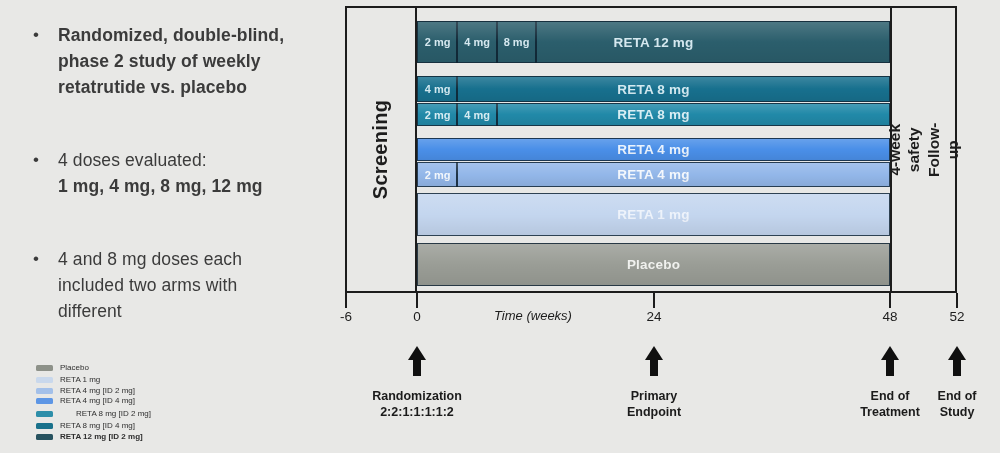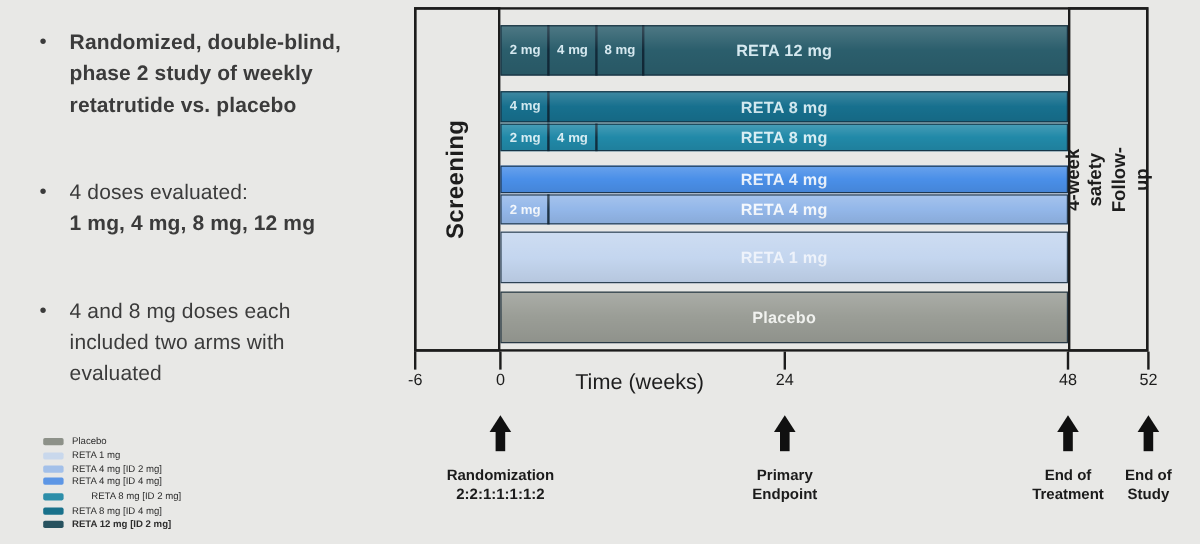--- a/index.html
+++ b/index.html
@@ -28,21 +28,21 @@
   .bar::after{content:"";position:absolute;inset:0;pointer-events:none;
     background:linear-gradient(180deg,rgba(255,255,255,.16),rgba(255,255,255,0) 50%,rgba(0,0,0,.07));}
   .bar-label{position:absolute;inset:0;display:flex;align-items:center;justify-content:center;
     font-weight:bold;font-size:13.5px;letter-spacing:.2px;}
   .seg-label{position:absolute;top:0;bottom:0;display:flex;align-items:center;justify-content:center;
     font-weight:bold;font-size:11px;}
   .seg-div{position:absolute;top:-1px;bottom:-1px;width:2px;background:rgba(15,35,50,.88);}
   
   .tick{position:absolute;top:293px;width:2px;height:15px;background:#1c1c1c;}
   .tick-label{position:absolute;top:309px;transform:translateX(-50%);font-size:13.5px;color:#1d1d1d;}
-  .axis-title{position:absolute;top:308px;left:533px;transform:translateX(-50%);font-size:18px;color:#1d1d1d;}
+  .axis-title{position:absolute;top:308px;left:533px;transform:translateX(-50%);font-size:13px;color:#1d1d1d;font-style:italic;}
   
   .event{position:absolute;transform:translateX(-50%);display:flex;flex-direction:column;align-items:center;}
   .arrow-head{width:0;height:0;border-left:9px solid transparent;border-right:9px solid transparent;border-bottom:14px solid #101010;}
   .arrow-stem{width:8px;height:16px;background:#101010;}
   .event-label{position:absolute;transform:translateX(-50%);text-align:center;font-weight:bold;
     font-size:12.5px;line-height:16px;color:#1b1b1b;white-space:nowrap;}
   
   .legend-row{position:absolute;left:36px;display:flex;align-items:center;height:9px;}
   .swatch{width:17px;height:6px;border-radius:1.5px;flex:none;}
   .legend-label{margin-left:7px;font-size:8px;color:#2e2e2e;white-space:nowrap;}
@@ -64,21 +64,21 @@
       <div class="btext">
         <div class="ln">4 doses evaluated:</div>
         <div class="ln bold">1 mg, 4 mg, 8 mg, 12 mg</div>
       </div>
     </div>
     <div class="bullet">
       <div class="dot">•</div>
       <div class="btext">
         <div class="ln">4 and 8 mg doses each</div>
         <div class="ln">included two arms with</div>
-        <div class="ln">evaluated</div>
+        <div class="ln">different</div>
       </div>
     </div>
   </div>
 
 <div>
   <div class="frame"></div>
   <div class="phasebox" id="screening" style="left:345px;top:6px;width:72px;height:287px;">
     <div class="vtext">Screening</div>
   </div>
   <div class="phasebox" id="followup" style="left:890px;top:6px;width:67px;height:287px;">

